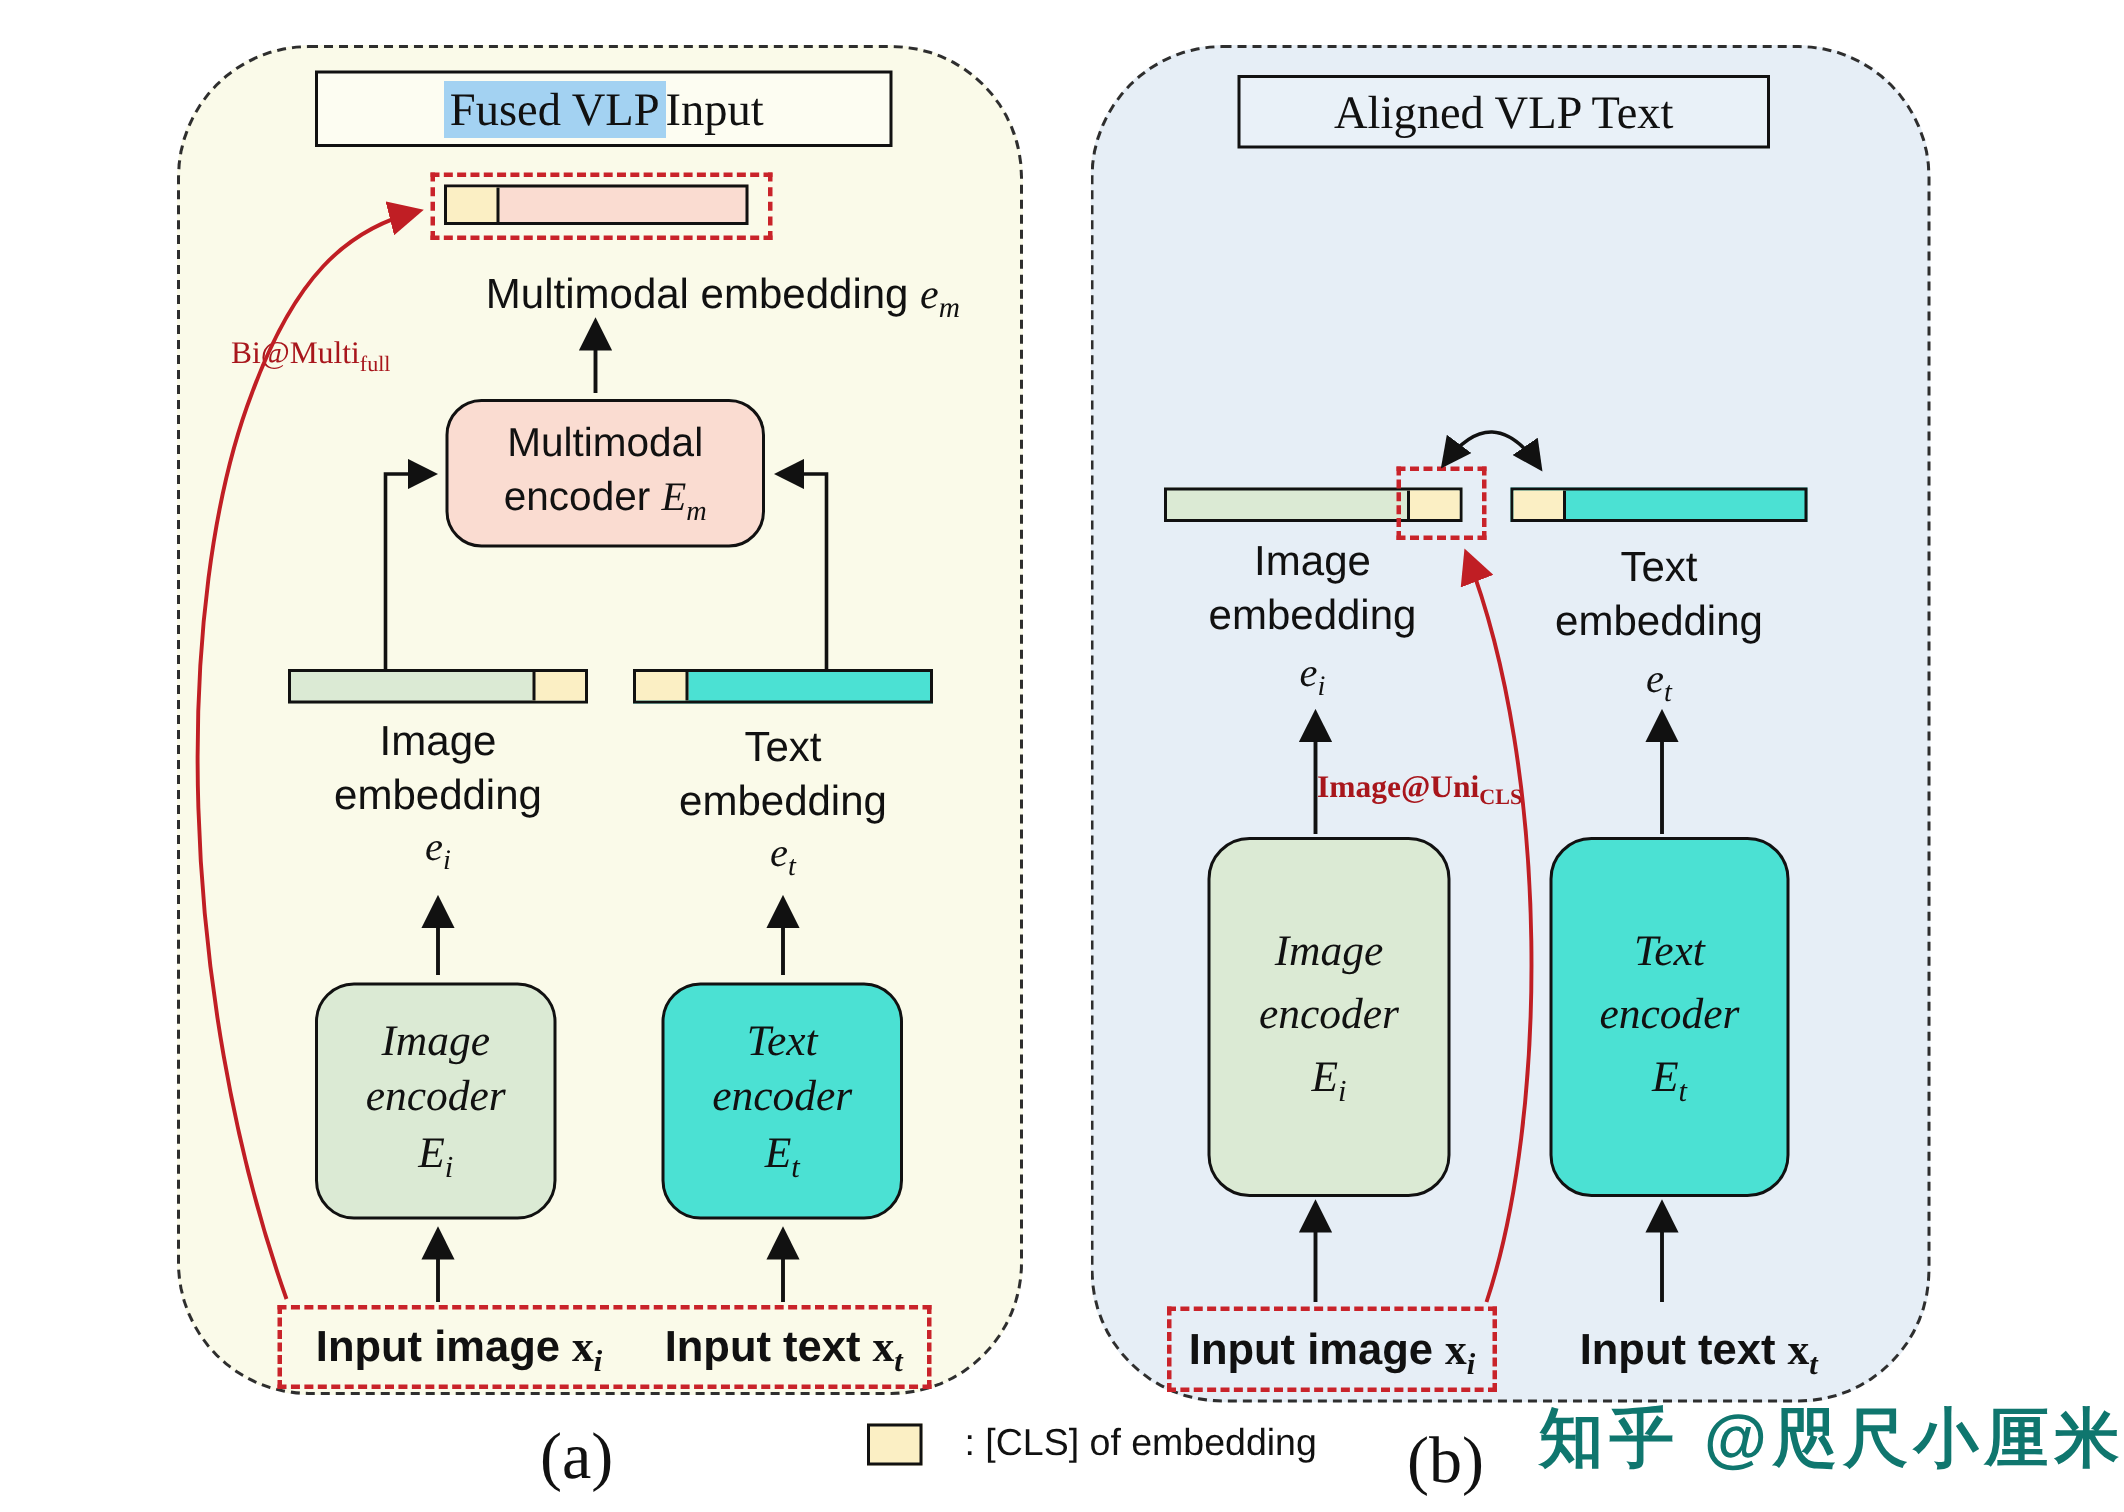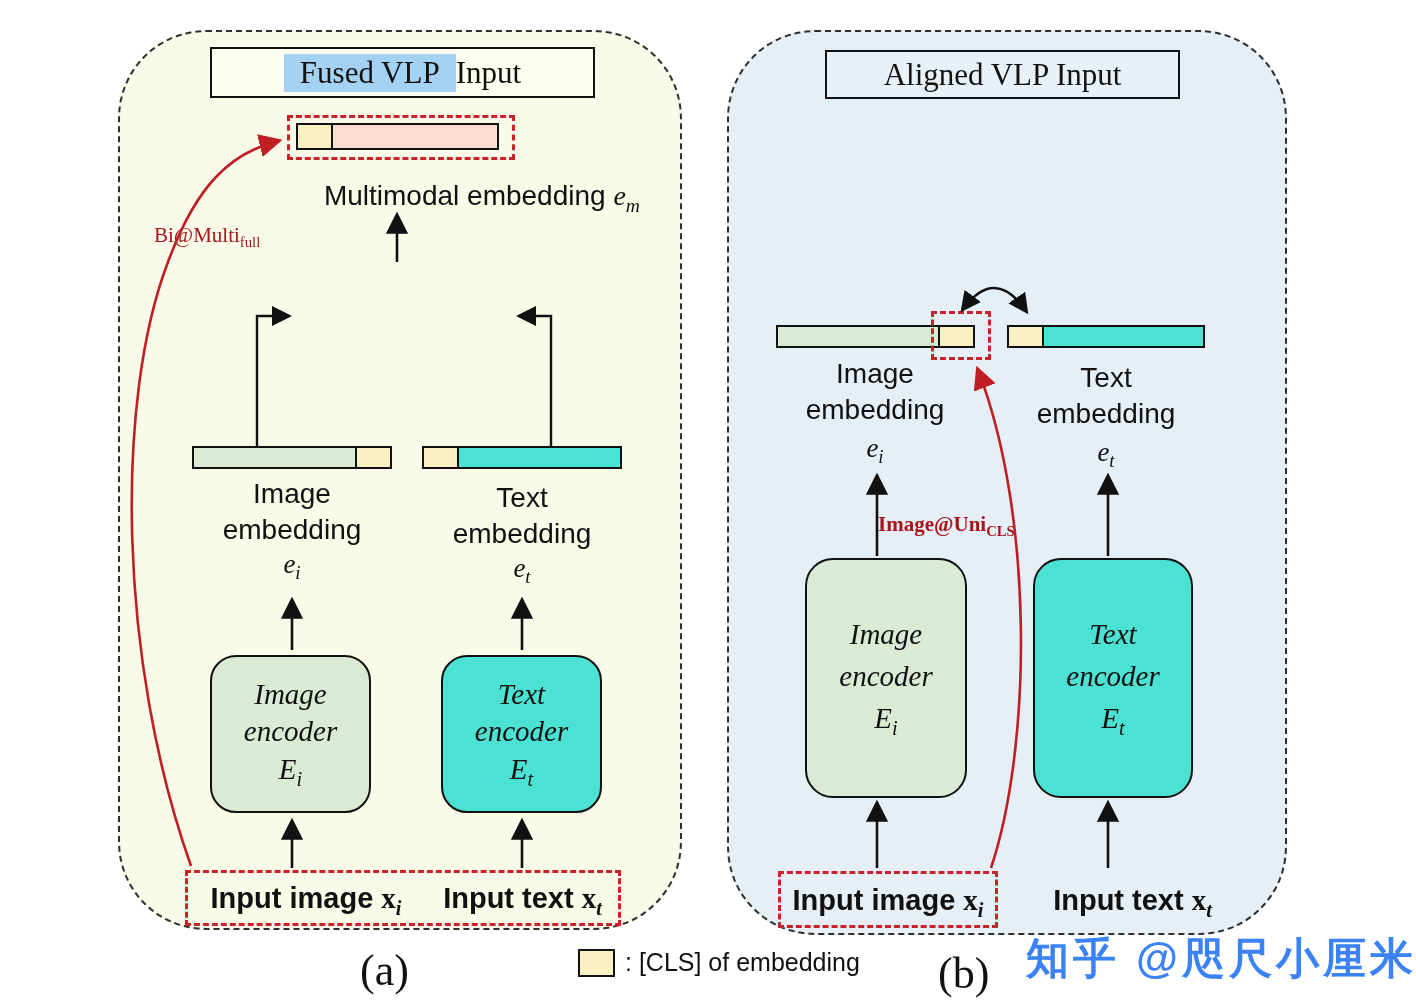--- a/index.html
+++ b/index.html
@@ -2,35 +2,35 @@
 <html><head>
 <meta charset="utf-8">
 <style>
   html,body{margin:0;padding:0;background:#fff;}
   .stage{position:relative;width:1416px;height:1008px;background:#ffffff;
          font-family:"Liberation Sans",sans-serif;overflow:hidden;color:#111;}
   .abs{position:absolute;box-sizing:border-box;}
   .panel{border:2.5px dashed #2e2e2e;border-radius:88px;}
   .titlebox{border:2.3px solid #111;display:flex;align-items:center;justify-content:center;
             font-family:"Liberation Serif",serif;font-size:31px;}
-  .hl{background:#A3D2F2;padding:1px 16px;}
+  .hl{background:#A3D2F2;padding:1px 4px;}
   .bar{display:flex;border:2px solid #111;}
   .seg{height:100%;}
   .encbox{border:2.3px solid #111;display:flex;flex-direction:column;align-items:center;
           justify-content:center;font-family:"Liberation Serif",serif;font-style:italic;
           font-size:29px;line-height:1.3;text-align:center;}
   .reddash{border:3px dashed #C9232A;}
   .stack{display:flex;flex-direction:column;align-items:center;font-size:28px;line-height:1.27;text-align:center;}
   .math{font-family:"Liberation Serif",serif;font-style:italic;}
   sub{font-size:0.7em;}
   .redlbl{font-family:"Liberation Serif",serif;color:#A8161C;font-size:21px;white-space:nowrap;}
   .caption{font-family:"Liberation Serif",serif;font-size:44px;}
-  .legendrow{display:flex;align-items:center;gap:10px;font-size:25px;}
+  .legendrow{display:flex;align-items:center;gap:28px;font-size:25px;}
   .legendbox{width:37px;height:28px;background:#FBEFC4;border:2px solid #111;box-sizing:border-box;}
-  .watermark{color:#3b82f6;font-size:43px;font-weight:700;letter-spacing:4px;white-space:nowrap;}
+  .watermark{color:#0f766e;font-size:43px;font-weight:700;letter-spacing:4px;white-space:nowrap;}
   .inputlbl{font-size:29px;white-space:nowrap;font-weight:bold;}
   svg.overlay{position:absolute;left:0;top:0;pointer-events:none;}
 </style>
 </head>
 <body>
 
 <div class="stage">
 
   <div class="abs panel" style="left:118px;top:30px;width:564px;height:900px;background:#FAFAE9;"></div>
 
@@ -47,20 +47,29 @@
 
   <div class="abs" style="left:180px;top:180px;width:460px;text-align:right;font-size:28px;">
     <span>Multimodal embedding</span>
     <span class="math"><span>e</span><sub>m</sub></span>
   </div>
 
   <div class="abs redlbl" style="left:154px;top:223px;">
     <span>Bi@Multi</span><sub>full</sub>
   </div>
 
+  <div class="abs" style="left:297px;top:266px;width:213px;height:99px;background:#FADCD1;border:2.3px solid #111;
+              border-radius:24px;display:flex;flex-direction:column;align-items:center;justify-content:center;
+              font-size:27px;line-height:1.35;">
+    <span>Multimodal</span>
+    <span>
+      <span>encoder</span>
+      <span class="math"><span>E</span><sub>m</sub></span>
+    </span>
+  </div>
 
   <div class="abs bar" style="left:192px;top:446px;width:200px;height:23px;background:#DBEAD4;">
     <div class="seg" style="flex:1;"></div>
     <div class="seg" style="width:33px;background:#FBEFC4;border-left:2px solid #111;"></div>
   </div>
   <div class="abs bar" style="left:422px;top:446px;width:200px;height:23px;background:#4BE1D3;">
     <div class="seg" style="width:33px;background:#FBEFC4;border-right:2px solid #111;"></div>
     <div class="seg" style="flex:1;"></div>
   </div>
 
@@ -99,21 +108,21 @@
   <div class="abs caption" style="left:360px;top:945px;">(a)</div>
 
   <div class="abs legendrow" style="left:578px;top:948px;">
     <span class="legendbox"></span>
     <span>: [CLS] of embedding</span>
   </div>
 
   <div class="abs panel" style="left:727px;top:30px;width:560px;height:905px;background:#E6EEF6;"></div>
 
   <div class="abs titlebox" style="left:825px;top:50px;width:355px;height:49px;background:#E9F1F8;">
-    <span>Aligned VLP Input</span>
+    <span>Aligned VLP Text</span>
   </div>
 
 
   <div class="abs bar" style="left:776px;top:325px;width:199px;height:23px;background:#DBEAD4;">
     <div class="seg" style="flex:1;"></div>
     <div class="seg" style="width:33px;background:#FBEFC4;border-left:2px solid #111;"></div>
   </div>
   <div class="abs reddash" style="left:931px;top:311px;width:60px;height:49px;"></div>
   <div class="abs bar" style="left:1007px;top:325px;width:198px;height:23px;background:#4BE1D3;">
     <div class="seg" style="width:33px;background:#FBEFC4;border-right:2px solid #111;"></div>

